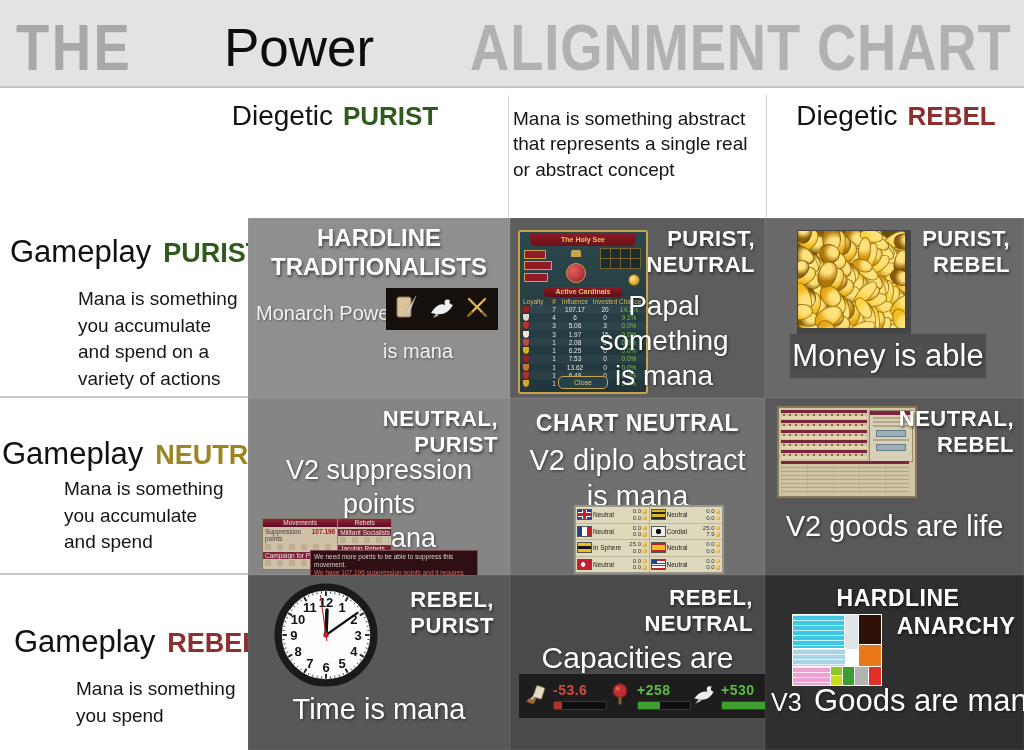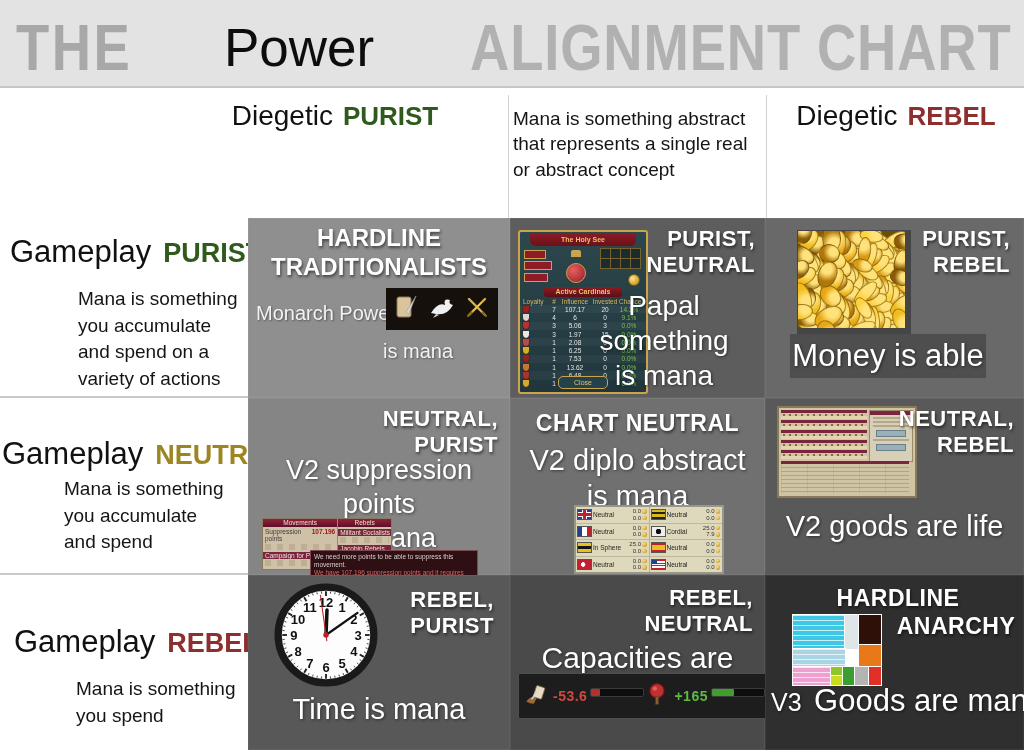--- a/index.html
+++ b/index.html
@@ -118,21 +118,21 @@
   .gd-dialog .ln{height:2px;background:#b5a888;margin:2px 3px}
   .gd-dialog .btn{height:5px;background:#9ab0b8;margin:3px 6px 0;border:1px solid #6a8088}
   .gd-bottom{position:absolute;left:2px;bottom:2px;width:128px;height:30px;
              background:repeating-linear-gradient(to right,#c4b995 0 1px,#cfc5a5 1px 26px);border-top:3px solid #7a2540}
   .gd-bottom .rows{position:absolute;inset:0;
              background:repeating-linear-gradient(to bottom,transparent 0 3px,rgba(122,37,64,.25) 3px 4px)}
   
   .cap-bar{left:8px;top:98px;width:240px;height:44px;background:#1d1d1d;border:1px solid #4e4e4e;
            border-radius:2px;display:flex;align-items:center;justify-content:space-around;padding:0 4px}
   .cg{display:flex;align-items:center;gap:4px}
-  .cg .col{display:flex;flex-direction:row;gap:3px}
+  .cg .col{display:flex;flex-direction:column;gap:3px}
   .cg .val{font-size:14px;font-weight:bold;letter-spacing:.5px}
   .cg .track{width:52px;height:7px;background:#0d0d0d;border:1px solid #3a3a3a;border-radius:2px}
   .cg .fill{height:100%;border-radius:1px}
   
   .tm{left:28px;top:40px;width:88px;height:70px;background:#fff}
   .tm div{position:absolute;outline:1px solid #fff}
   .tm-lines{background-image:repeating-linear-gradient(to bottom,rgba(255,255,255,.7) 0 1px,transparent 1px 5px)}
   .an-cap{left:6px;top:108px;width:250px;color:#fff;text-shadow:1px 1px 3px rgba(0,0,0,.5);white-space:nowrap}
 </style>
 </head>
@@ -771,21 +771,21 @@
           </span>
         </span>
       </div>
       <div class="cg">
         <span><svg width="26" height="26" viewBox="0 0 24 24">
             <circle cx="12" cy="9" r="6.5" fill="#c03030" stroke="#7a1a1a"></circle>
             <circle cx="10" cy="7" r="2" fill="#e06060"></circle>
             <rect x="10.6" y="14.5" width="2.8" height="7" fill="#8a5a30" stroke="#5a3a1a" stroke-width=".5"></rect>
           </svg></span>
         <span class="col">
-          <span class="val" style="color: rgb(93, 187, 67);">+165</span>
+          <span class="val" style="color: rgb(93, 187, 67);">+258</span>
           <span class="track">
             <span class="fill" style="display: block; width: 42%; background: rgb(62, 158, 46);"></span>
           </span>
         </span>
       </div>
       <div class="cg">
         <span><svg width="26" height="26" viewBox="0 0 24 24">
             <path d="M3 16 Q9 8 15 10 Q13 4 19 5 Q17 9 21 10 Q16 19 7 17 Z" fill="#e8eef0"></path>
             <path d="M7 17 L4 21 L10 18 Z" fill="#c8d0d4"></path>
           </svg></span>

